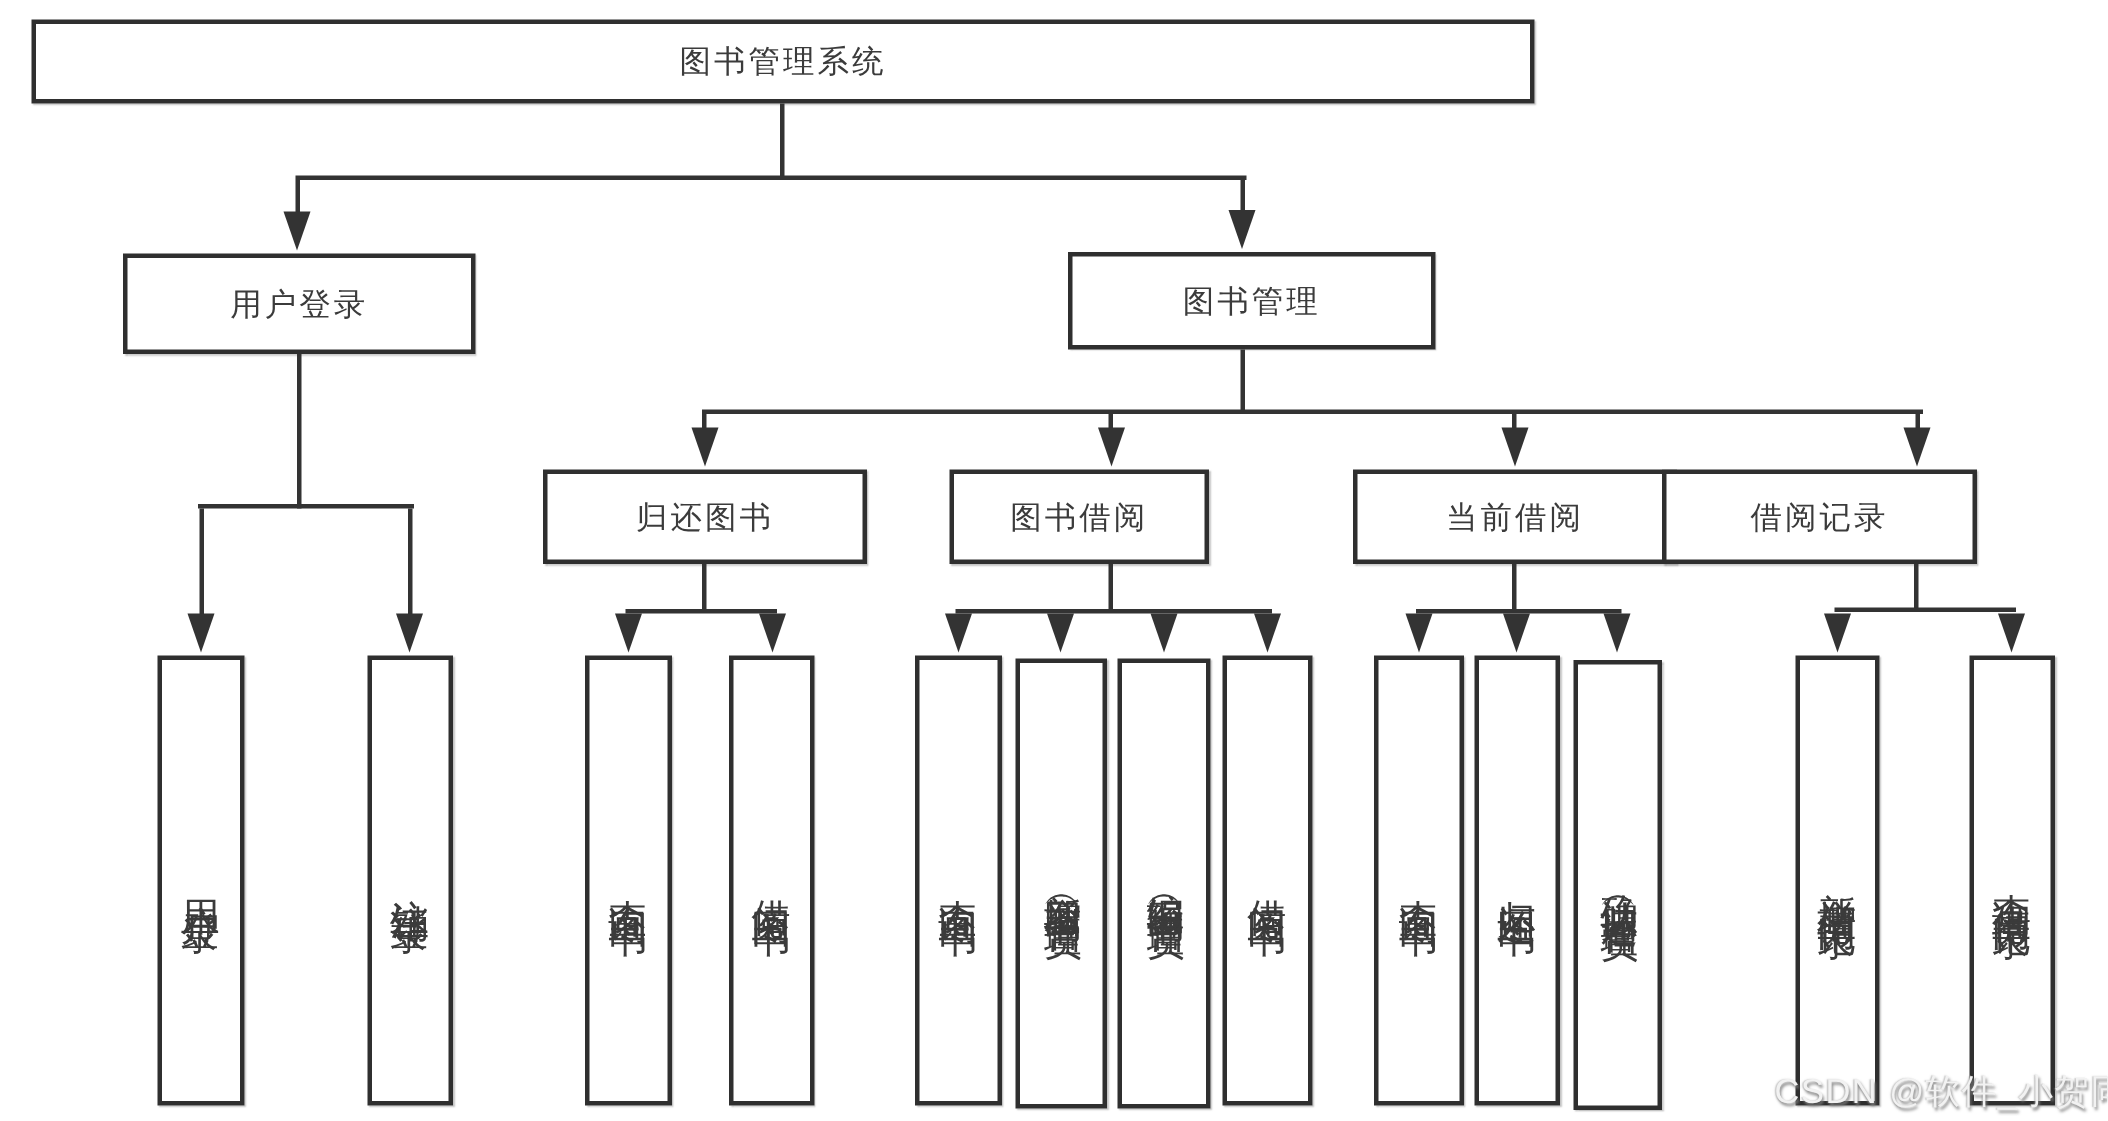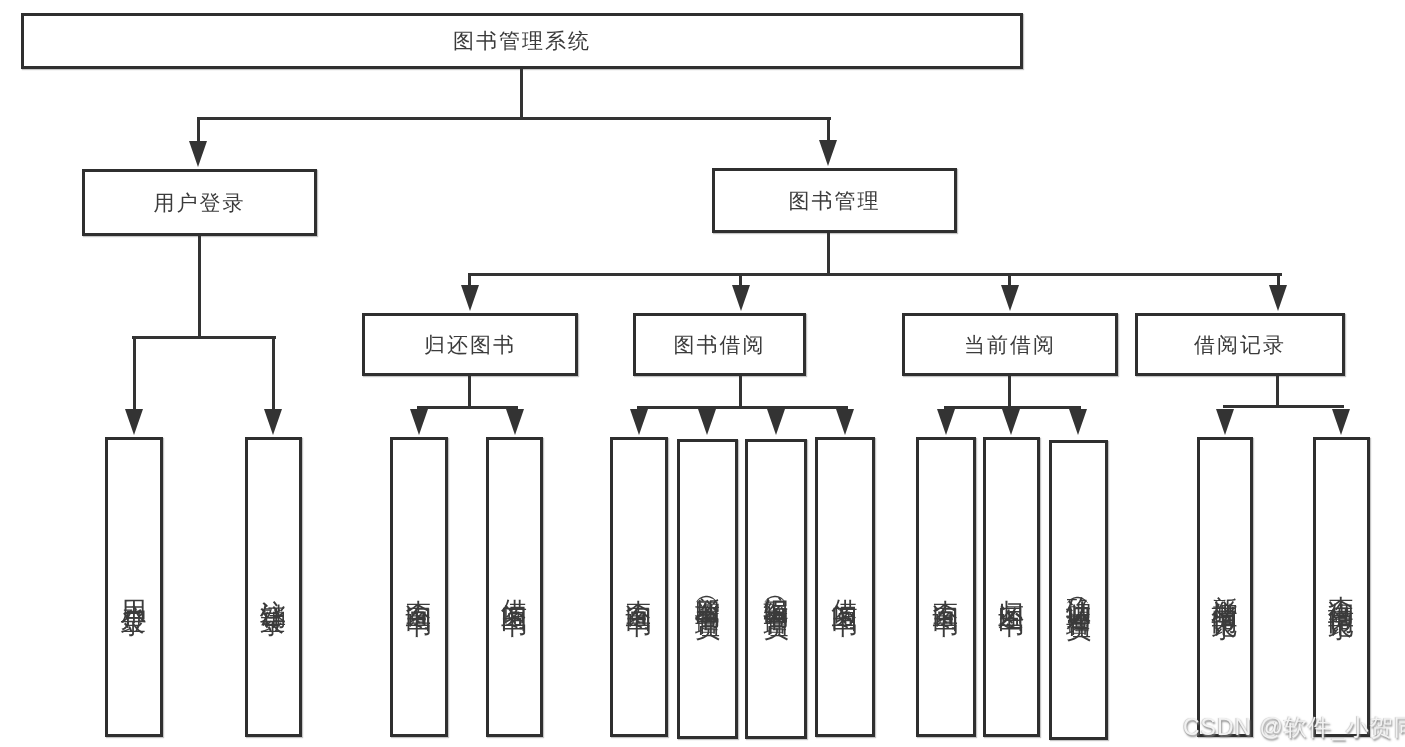--- a/index.html
+++ b/index.html
@@ -84,21 +84,21 @@
   <div class="line" style="left:739px;top:276px;width:3px;height:14px"></div>
   <div class="arrow" style="left:732px;top:285px"></div>
   <div class="line" style="left:1008px;top:276px;width:3px;height:14px"></div>
   <div class="arrow" style="left:1001px;top:285px"></div>
   <div class="line" style="left:1277px;top:276px;width:3px;height:14px"></div>
   <div class="arrow" style="left:1269px;top:285px"></div>
 
   <div class="box h" style="left:362px;top:313px;width:216px;height:63px">归还图书</div>
   <div class="box h" style="left:633px;top:313px;width:173px;height:63px">图书借阅</div>
   <div class="box h" style="left:902px;top:313px;width:216px;height:63px">当前借阅</div>
-  <div class="box h" style="left:1135px;top:313px;width:210px;height:63px">借阅记录</div>
+  <div class="box h" style="left:1108px;top:313px;width:210px;height:63px">借阅记录</div>
 
   <div class="line" style="left:468px;top:376px;width:3px;height:32px"></div>
   <div class="line" style="left:417px;top:406px;width:101px;height:3px"></div>
   <div class="arrow" style="left:410px;top:409px"></div>
   <div class="arrow" style="left:506px;top:409px"></div>
 
   <div class="line" style="left:739px;top:376px;width:3px;height:32px"></div>
   <div class="line" style="left:637px;top:406px;width:211px;height:3px"></div>
   <div class="arrow" style="left:630px;top:409px"></div>
   <div class="arrow" style="left:698px;top:409px"></div>

